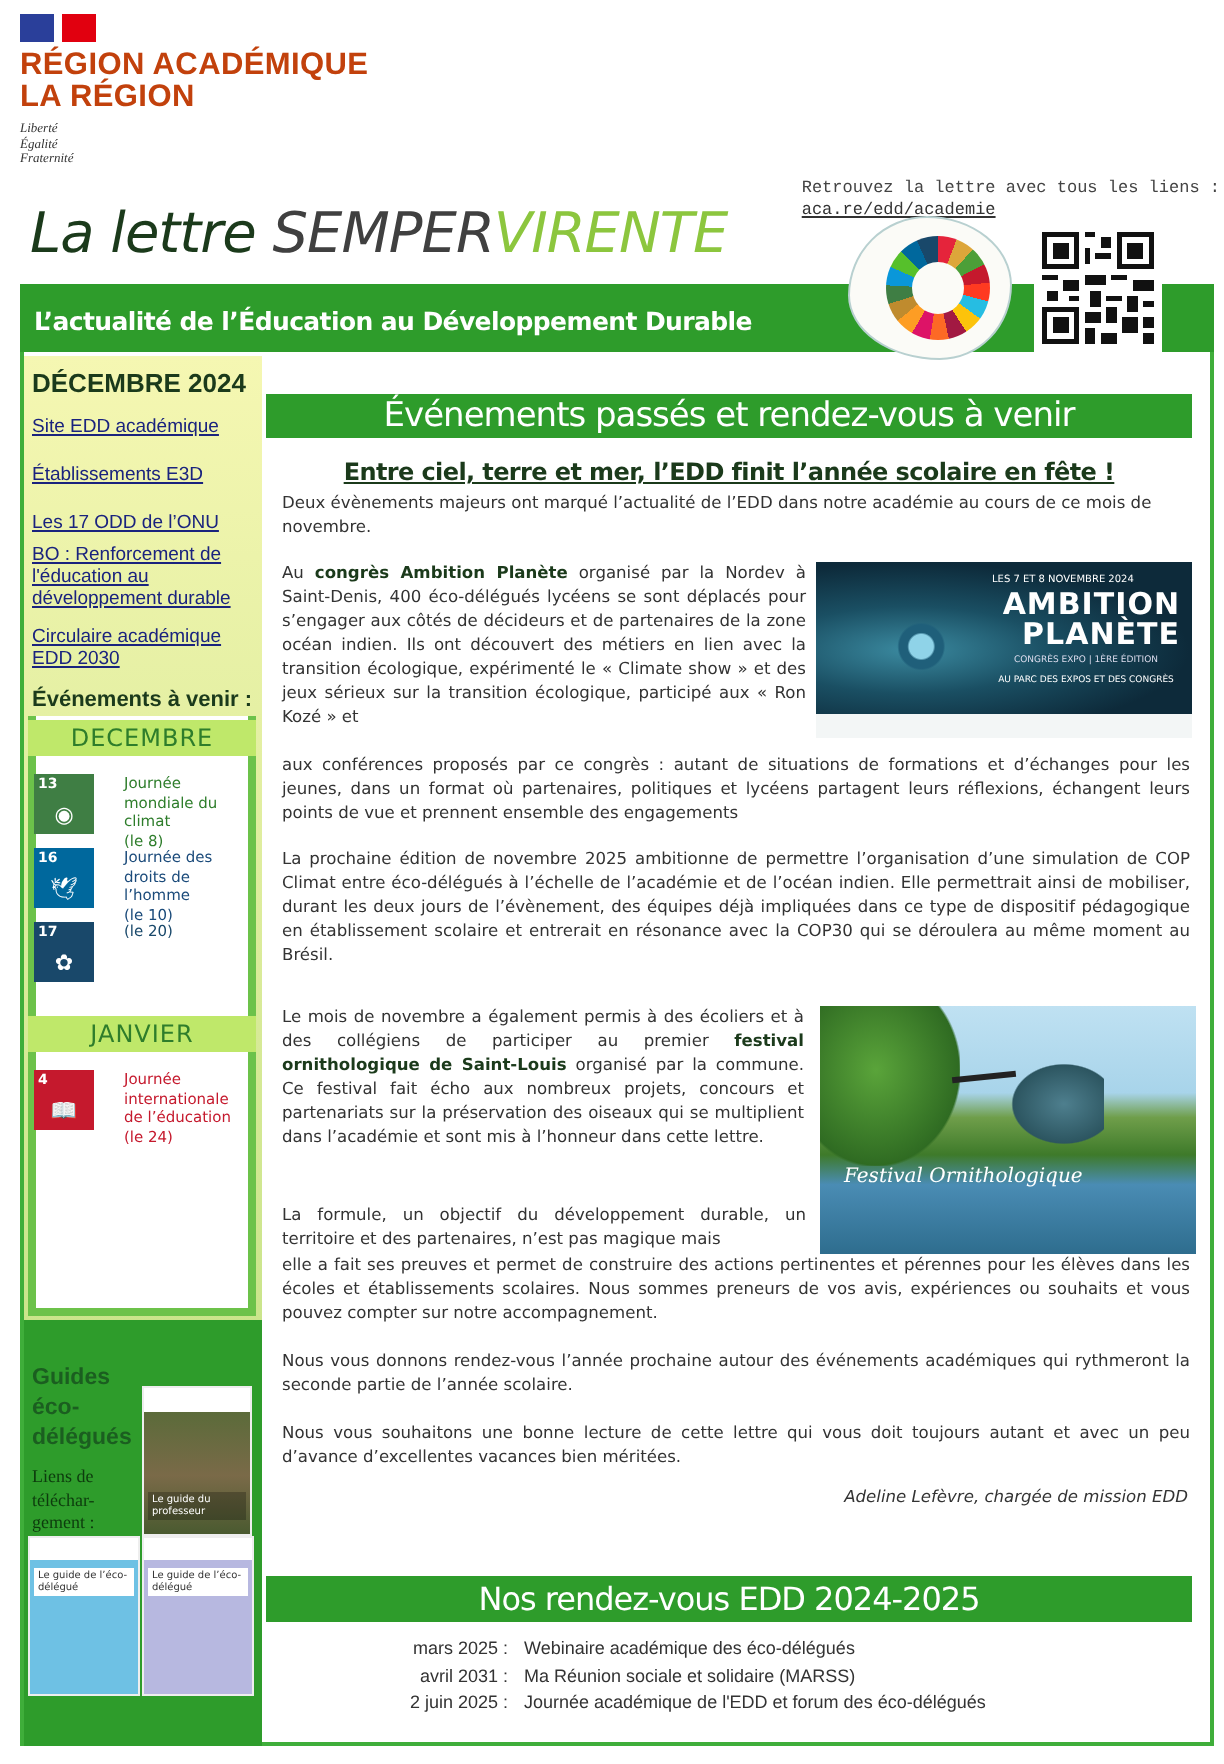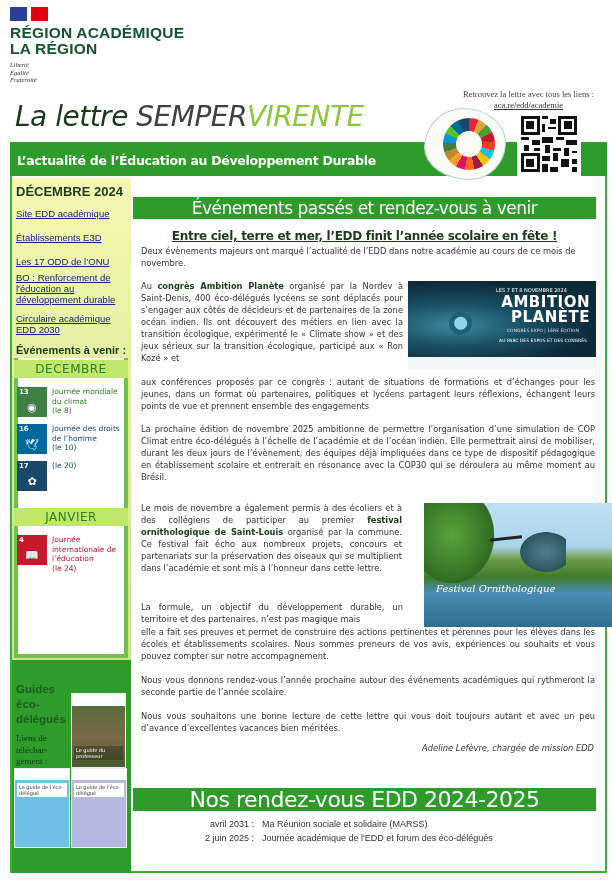--- a/index.html
+++ b/index.html
@@ -4,29 +4,29 @@
 <style>
   * { box-sizing: border-box; margin: 0; padding: 0; }
   html, body { width: 612px; height: 882px; background: #ffffff; overflow: hidden; }
   body { position: relative; font-family: "DejaVu Sans", sans-serif; color: #333; }
 
   
   .marianne { position: absolute; left: 10px; top: 7px; width: 38px; height: 14px; display: flex; }
   .marianne .b { flex: 1; background: #2a3f9a; }
   .marianne .w { width: 4px; background: #fff; }
   .marianne .r { flex: 1; background: #e1000f; }
-  .region-name { position: absolute; left: 10px; top: 25px; font-family: "Liberation Sans", sans-serif; font-weight: bold; font-size: 15.5px; line-height: 16px; color: #14532d; letter-spacing: 0.2px; }
+  .region-name { position: absolute; left: 10px; top: 25px; font-family: "Liberation Sans", sans-serif; font-weight: bold; font-size: 15.5px; line-height: 16px; color: #c2410c; letter-spacing: 0.2px; }
   .devise { position: absolute; left: 10px; top: 61px; font-family: "Liberation Serif", serif; font-style: italic; font-size: 6.5px; line-height: 7.5px; color: #333; }
 
   .title { position: absolute; left: 15px; top: 100px; font-family: "DejaVu Sans", sans-serif; font-style: italic; font-size: 28px; line-height: 34px; letter-spacing: -0.5px; white-space: nowrap; }
   .title .a { color: #1b3a1b; }
   .title .b { color: #404040; margin-top: 25px; }
   .title .c { color: #8cc63e; }
 
-  .retrouvez { position: absolute; right: 18px; top: 89px; text-align: center; font-family: Liberation Serif, serif; font-size: 8.5px; line-height: 11px; color: #444; }
+  .retrouvez { position: absolute; right: 2px; top: 89px; text-align: left; font-family: Liberation Mono, monospace; font-size: 8.5px; line-height: 11px; color: #444; }
   .retrouvez a { color: #333; text-decoration: underline; }
 
   .sdg-island { position: absolute; left: 424px; top: 108px; width: 82px; height: 72px; background: #fbfbf7; border: 1px solid #b8d0d0; border-radius: 48% 52% 44% 56% / 55% 48% 52% 45%; z-index: 3; }
   .sdg-wheel { position: absolute; left: 18px; top: 9px; width: 52px; height: 52px; border-radius: 50%;
     background: conic-gradient(#e5243b 0 21deg,#dda63a 21deg 42deg,#4c9f38 42deg 63deg,#c5192d 63deg 84deg,#ff3a21 84deg 105deg,#26bde2 105deg 126deg,#fcc30b 126deg 147deg,#a21942 147deg 168deg,#fd6925 168deg 189deg,#dd1367 189deg 210deg,#fd9d24 210deg 231deg,#bf8b2e 231deg 252deg,#3f7e44 252deg 273deg,#0a97d9 273deg 294deg,#56c02b 294deg 315deg,#00689d 315deg 336deg,#19486a 336deg 360deg); }
   .sdg-wheel::after { content: ""; position: absolute; left: 13px; top: 13px; width: 26px; height: 26px; border-radius: 50%; background: #fbfbf7; }
 
   .qr { position: absolute; left: 517px; top: 112px; width: 64px; height: 64px; background: #fff; padding: 4px; z-index: 3; }
   .qr svg { width: 56px; height: 56px; display: block; }
 
@@ -38,21 +38,21 @@
 
   
   .sidebar { position: absolute; left: 12px; top: 178px; width: 119px; height: 695px; background: linear-gradient(180deg,#f5f7b2 0%, #dcec9c 40%, #b8dd7a 100%); }
   .sb-date { position: absolute; left: 16px; top: 184px; font-family: "Liberation Sans", sans-serif; font-weight: bold; font-size: 13px; color: #1b3a1b; }
   .sb-links { position: absolute; left: 16px; top: 208px; width: 114px; font-family: "Liberation Sans", sans-serif; font-size: 9.5px; line-height: 11px; }
   .sb-links a { display: block; color: #1a237e; text-decoration: underline; }
   .sb-events-title { position: absolute; left: 16px; top: 344px; font-family: "Liberation Sans", sans-serif; font-weight: bold; font-size: 11px; color: #1b3a1b; }
 
   .events-box { position: absolute; left: 14px; top: 358px; width: 114px; height: 300px; background: #fff; border: 4px solid #6cc24a; border-top: none; }
   .month-head { position: absolute; left: 14px; width: 114px; height: 18px; background: #bfe86a; text-align: center; font-family: "DejaVu Sans", sans-serif; font-size: 12px; line-height: 18px; color: #2e7d2b; letter-spacing: 0.5px; }
-  .ev { position: absolute; left: 17px; display: flex; align-items: flex-start; gap: 5px; width: 108px; }
+  .ev { position: absolute; left: 17px; display: flex; align-items: flex-start; gap: 15px; width: 108px; }
   .ev-icon { width: 30px; height: 30px; flex: none; position: relative; }
   .ev-icon .num { position: absolute; left: 2px; top: 1px; font-size: 7px; color: #fff; font-weight: bold; font-family: "DejaVu Sans", sans-serif; }
   .ev-icon .glyph { position: absolute; left: 0; right: 0; bottom: 3px; text-align: center; color: #fff; font-size: 11px; line-height: 12px; }
   .ev-text { font-family: "DejaVu Sans", sans-serif; font-size: 7.5px; line-height: 9.5px; }
 
   .sb-guides-bg { position: absolute; left: 12px; top: 660px; width: 119px; height: 213px; background: #2e9c2b; }
   .sb-guides-title { position: absolute; left: 16px; top: 682px; font-family: "Liberation Sans", sans-serif; font-weight: bold; font-size: 11.5px; line-height: 15px; color: #1b5e20; }
   .sb-guides-links { position: absolute; left: 16px; top: 733px; font-family: Liberation Serif, serif; font-size: 9px; line-height: 11.5px; color: #0d3b0d; }
   .guide-cover { position: absolute; border: 1px solid #eee; overflow: hidden; }
   .guide-cover .hdr { height: 12px; background: #fff; }
@@ -63,21 +63,21 @@
   .subtitle { position: absolute; left: 133px; top: 229px; width: 463px; text-align: center; font-family: "DejaVu Sans", sans-serif; font-weight: bold; font-size: 12px; color: #1b3a1b; text-decoration: underline; letter-spacing: -0.3px; }
   .para { position: absolute; font-family: "DejaVu Sans", sans-serif; font-size: 8.3px; line-height: 12px; color: #333; text-align: justify; }
   .para b { color: #1b3a1b; }
   .img-ambition { position: absolute; left: 408px; top: 281px; width: 188px; height: 88px; overflow: hidden;
     background: radial-gradient(circle at 28% 48%, #8fd3e8 0 6px, #1f5f7a 7px 11px, transparent 12px), radial-gradient(ellipse at 25% 50%, #3b8aa0 0%, #1a4f63 35%, #0d2a3a 70%); }
   .img-ambition .t1 { position: absolute; left: 88px; top: 6px; font-size: 5px; color: #fff; font-family: "DejaVu Sans", sans-serif; }
   .img-ambition .t2 { position: absolute; left: 86px; top: 14px; width: 96px; text-align: right; font-size: 15px; line-height: 15px; font-weight: bold; color: #fff; font-family: "DejaVu Sans", sans-serif; letter-spacing: 0.5px; }
   .img-ambition .t3 { position: absolute; left: 90px; top: 47px; width: 90px; text-align: center; font-size: 4.5px; color: #dde; font-family: "DejaVu Sans", sans-serif; }
   .img-ambition .t4 { position: absolute; left: 90px; top: 57px; width: 90px; text-align: center; font-size: 4.5px; line-height: 5.5px; color: #fff; font-family: "DejaVu Sans", sans-serif; }
   .img-ambition .logos { position: absolute; left: 0; right: 0; bottom: 0; height: 12px; background: #f3f6f6; }
-  .img-festival { position: absolute; left: 424px; top: 503px; width: 188px; height: 124px; overflow: hidden;
+  .img-festival { position: absolute; left: 410px; top: 503px; width: 188px; height: 124px; overflow: hidden;
     background: linear-gradient(180deg, #bfe1f2 0%, #a8d4ea 35%, #6f9e4a 45%, #3e7a2a 60%, #4a8cb4 72%, #2e6d8e 100%); }
   .img-festival .trees { position: absolute; left: 0; top: 0; width: 70px; height: 80px; background: radial-gradient(ellipse at 40% 40%, #5aa43a 0%, #2f6b22 70%, transparent 72%); }
   .img-festival .bird { position: absolute; left: 92px; top: 26px; width: 50px; height: 46px; background: radial-gradient(ellipse at 60% 50%, #4e7f8e 0%, #2c5560 60%, transparent 62%); }
   .img-festival .beak { position: absolute; left: 66px; top: 34px; width: 32px; height: 3px; background: #222; transform: rotate(-6deg); }
   .img-festival .ttl { position: absolute; left: 12px; top: 80px; font-family: "DejaVu Serif", serif; font-style: italic; color: #fff; font-size: 10px; line-height: 12px; }
   .signature { position: absolute; right: 18px; top: 743px; font-family: "DejaVu Sans", sans-serif; font-style: italic; font-size: 8.3px; color: #333; }
 
   .rdv { position: absolute; left: 180px; top: 818px; font-family: "Liberation Sans", sans-serif; font-size: 9px; line-height: 13.5px; color: #333; }
   .rdv-row { display: flex; }
   .rdv-date { width: 82px; text-align: right; padding-right: 8px; }
@@ -254,23 +254,27 @@
   <div class="bird"></div>
   <div class="ttl">Festival Ornithologique</div>
 </div>
 
 <div class="para" style="left:141px;top:601px;width:262px">La formule, un objectif du développement durable, un territoire et des partenaires, n’est pas magique mais</div>
 <div class="para" style="left:141px;top:626px;width:454px">elle a fait ses preuves et permet de construire des actions pertinentes et pérennes pour les élèves dans les écoles et établissements scolaires. Nous sommes preneurs de vos avis, expériences ou souhaits et vous pouvez compter sur notre accompagnement.</div>
 <div class="para" style="left:141px;top:674px;width:454px">Nous vous donnons rendez-vous l’année prochaine autour des événements académiques qui rythmeront la seconde partie de l’année scolaire.</div>
 <div class="para" style="left:141px;top:710px;width:454px">Nous vous souhaitons une bonne lecture de cette lettre qui vous doit toujours autant et avec un peu d’avance d’excellentes vacances bien méritées.</div>
 <div class="signature">Adeline Lefèvre, chargée de mission EDD</div>
 
-<div class="section-bar" style="top:788px;height:23px;font-size:22px;line-height:23px">Nos rendez-vous EDD 2024-2025</div>
+<div class="section-bar" style="top:788px;height:23px;font-size:16px;line-height:23px">Nos rendez-vous EDD 2024-2025</div>
 
 <div class="rdv">
+  <div class="rdv-row">
+      <span class="rdv-date">mars 2025 :</span>
+      <span>Webinaire académique des éco-délégués</span>
+    </div>
   <div class="rdv-row">
       <span class="rdv-date">avril 2031 :</span>
       <span>Ma Réunion sociale et solidaire (MARSS)</span>
     </div>
   <div class="rdv-row">
       <span class="rdv-date">2 juin 2025 :</span>
       <span>Journée académique de l'EDD et forum des éco-délégués</span>
     </div>
 </div>
 

